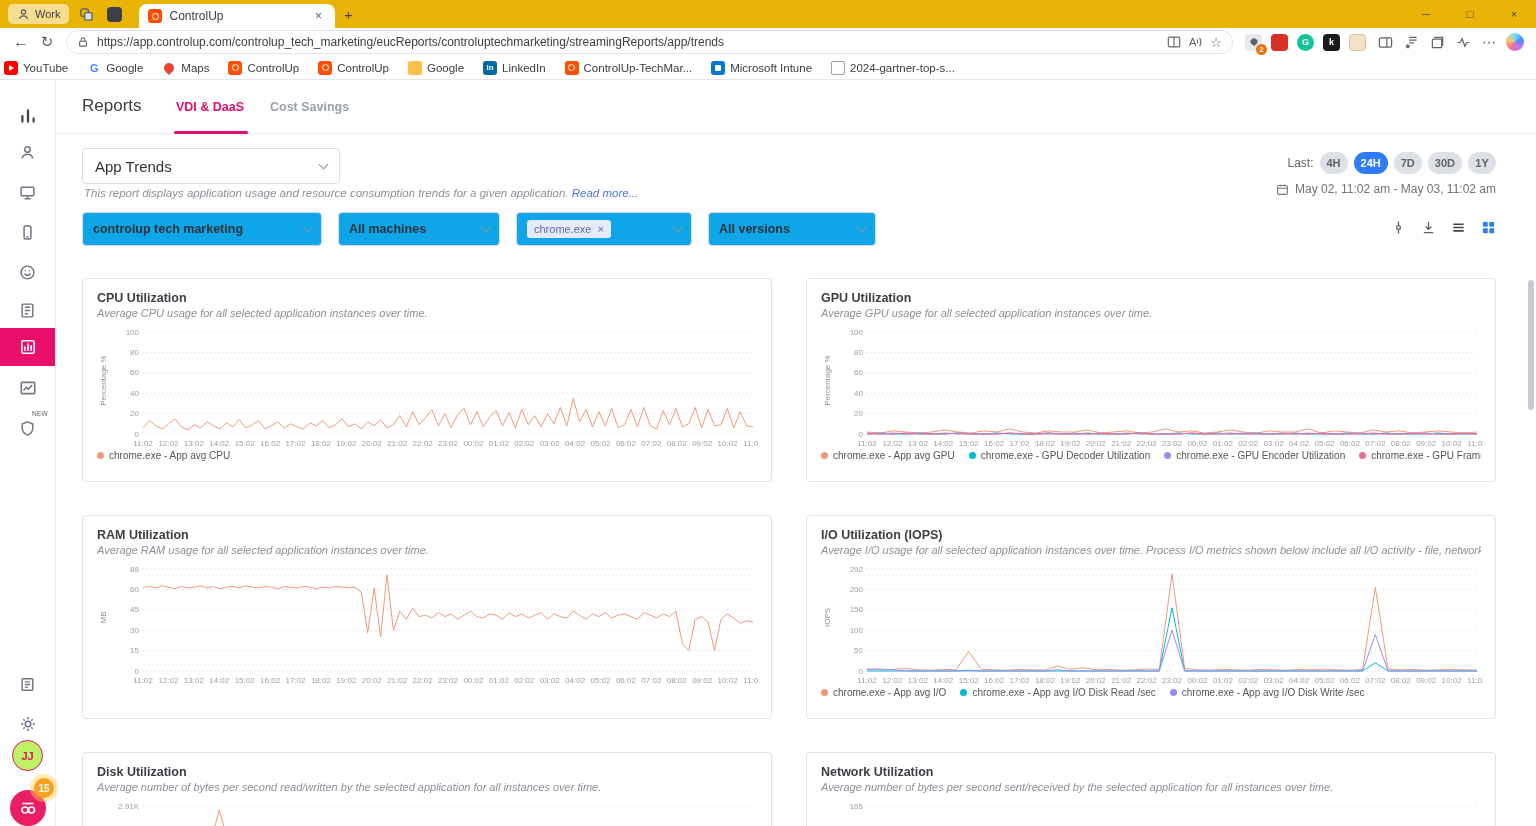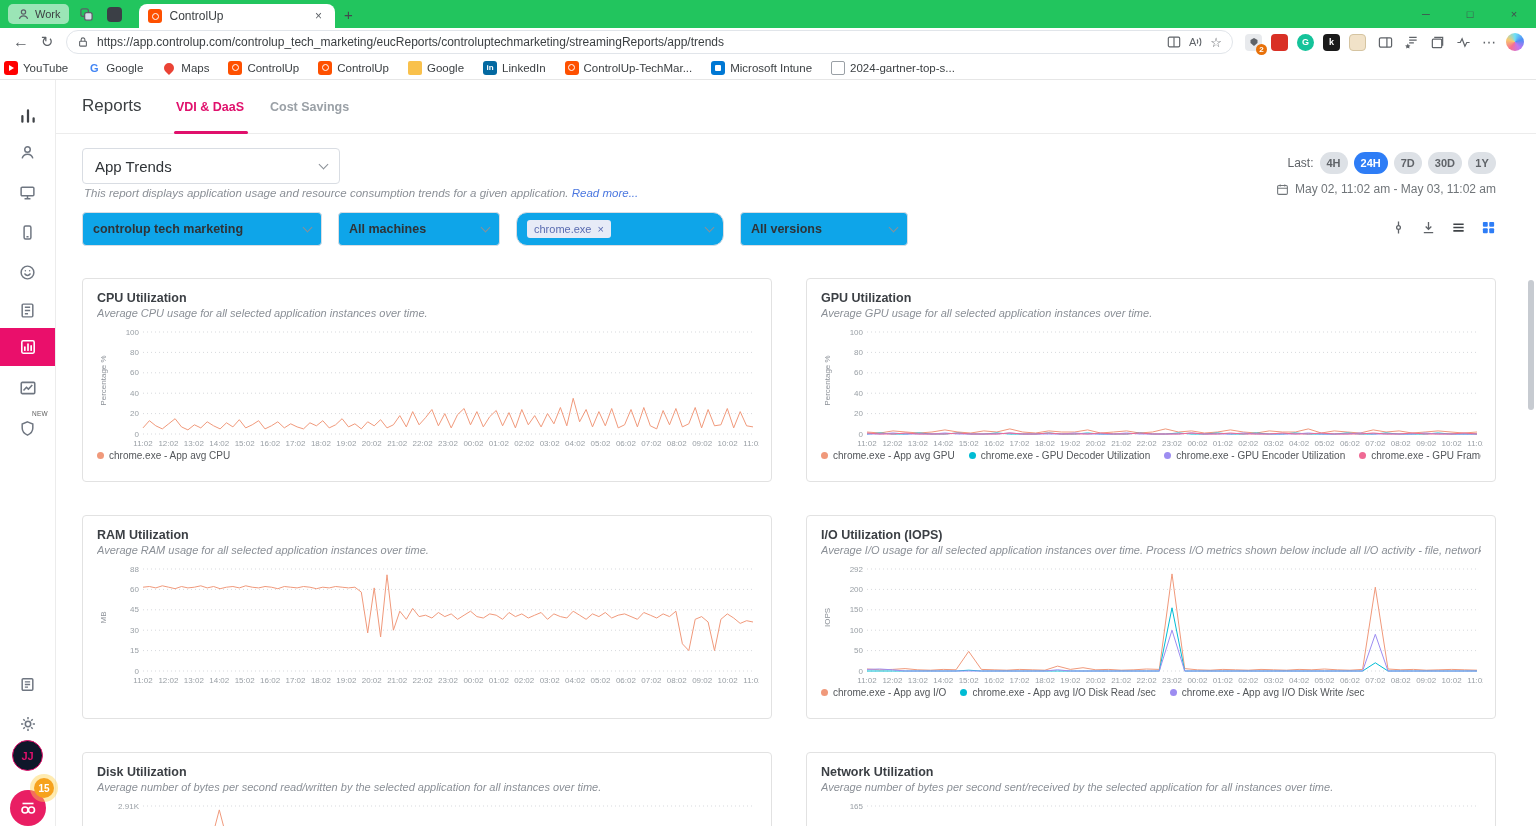--- a/index.html
+++ b/index.html
@@ -1,20 +1,20 @@
 <!DOCTYPE html>
 <html><head>
 <meta charset="utf-8">
 <style>
   * { box-sizing: border-box; margin: 0; padding: 0; }
   html,body { width:1536px; height:826px; overflow:hidden; background:#fff;
     font-family:"Liberation Sans", sans-serif; }
 
   
-  .tabstrip { position:absolute; top:0; left:0; right:0; height:28px; background:#22c55e;
+  .tabstrip { position:absolute; top:0; left:0; right:0; height:28px; background:#eab308;
     display:flex; align-items:center; }
   .profile-chip { display:flex; align-items:center; gap:5px; height:20px; margin-left:8px;
     padding:0 9px; background:rgba(255,255,255,.55); border-radius:5px; font-size:11px; color:#3c4043; }
   .ts-icon { width:22px; height:22px; display:flex; align-items:center; justify-content:center;
     color:#5a6067; margin-left:6px; border-radius:4px; }
   .ts-dark { width:15px; height:15px; background:#3b3f46; border-radius:4px; }
   .btab { display:flex; align-items:center; gap:7px; height:24px; margin-top:4px; margin-left:14px;
     width:196px; background:#fff; border-radius:8px 8px 0 0; padding:0 9px; font-size:12px; color:#3c4043; }
   .btab .ttl { flex:1; white-space:nowrap; overflow:hidden; }
   .tclose { color:#5f6368; font-size:12px; width:16px; text-align:center; }
@@ -63,21 +63,21 @@
   .app { position:absolute; top:80px; left:0; right:0; bottom:0; background:#fff; }
   .side { position:absolute; left:0; top:0; bottom:0; width:56px; background:#fff;
     border-right:1px solid #ececec; z-index:5; }
   .sitem { position:absolute; left:0; width:55px; height:36px; display:flex; align-items:center;
     justify-content:center; color:#6f7681; }
   .sitem.dark { color:#3f4347; }
   .sitem.active { background:#ea0f6b; color:#fff; height:38px; }
   .new-badge { position:absolute; top:0px; right:7px; font-size:6.5px; color:#616161; letter-spacing:.3px; }
   .avatar { position:absolute; left:12px; width:31px; height:31px; border:1.5px solid #e0106c;
     border-radius:50%; color:#e0106c; font-size:11px; font-weight:bold; display:flex;
-    align-items:center; justify-content:center; background:#0f172a; }
+    align-items:center; justify-content:center; background:#bef264; }
   .launcher { position:absolute; left:10px; width:36px; height:36px; background:#e91e63;
     border-radius:50%; display:flex; align-items:center; justify-content:center; color:#fff; }
   .notif { position:absolute; left:34px; width:20px; height:20px; background:#f6a21d; color:#fff;
     border-radius:50%; font-size:10px; font-weight:bold; display:flex; align-items:center;
     justify-content:center; box-shadow:0 0 0 4px rgba(255,210,80,.45); z-index:6; }
 
   .main { position:absolute; left:56px; top:0; right:0; bottom:0; }
   .rheader { position:absolute; top:0; left:0; right:0; height:54px; background:#fff;
     border-bottom:1px solid #ececec; }
   .rtitle { position:absolute; left:26px; top:16px; font-size:17px; color:#3c4043; }
@@ -392,21 +392,21 @@
 
     <div class="filters">
       <div class="fbox" style="width:240px;">
         <span>controlup tech marketing</span>
           <span class="chev"></span>
       </div>
       <div class="fbox" style="width:162px;">
         <span>All machines</span>
           <span class="chev"></span>
       </div>
-      <div class="fbox" style="width:208px;border-radius:11px;">
+      <div class="fbox" style="width:176px;">
         <span class="chip">
           <span>chrome.exe</span>
           <span class="chipx">×</span>
         </span>
         <span class="chev"></span>
       </div>
       <div class="fbox" style="width:168px;">
         <span>All versions</span>
           <span class="chev"></span>
       </div>

